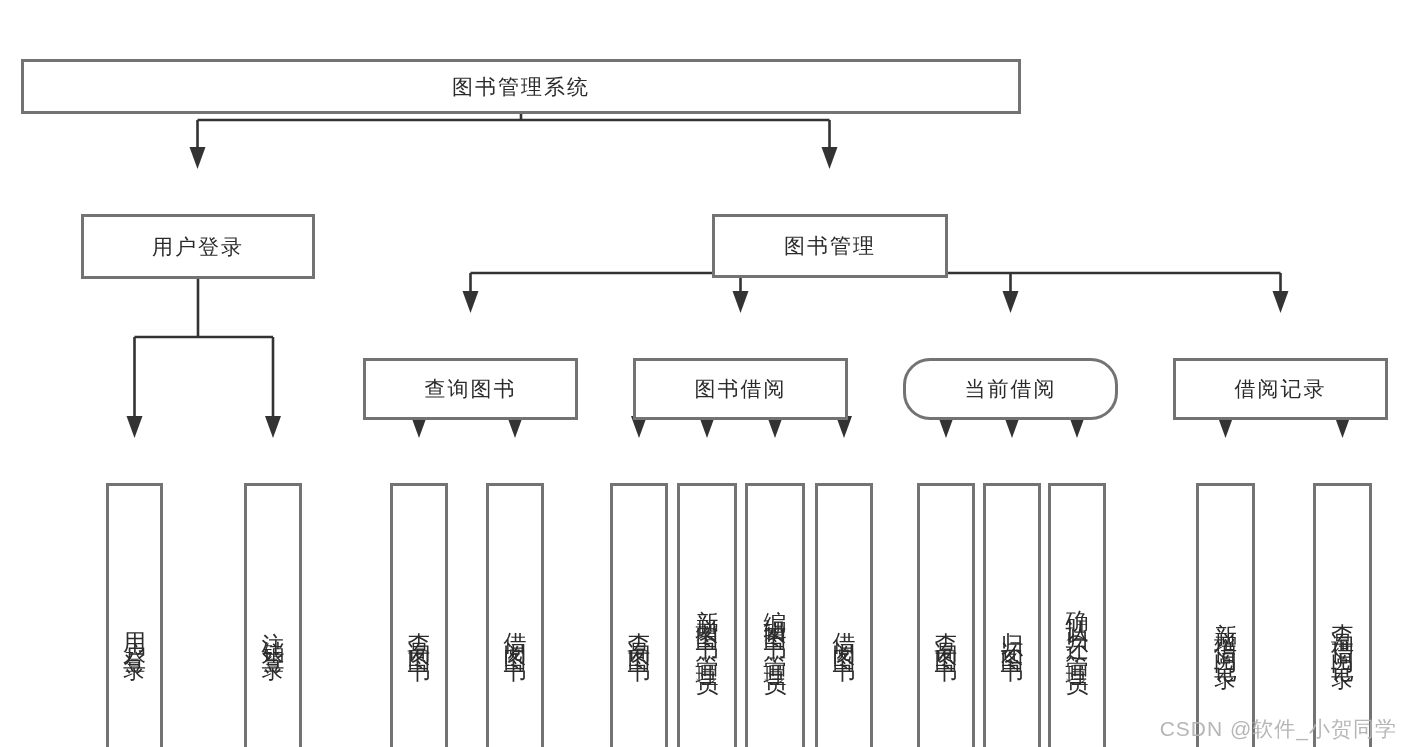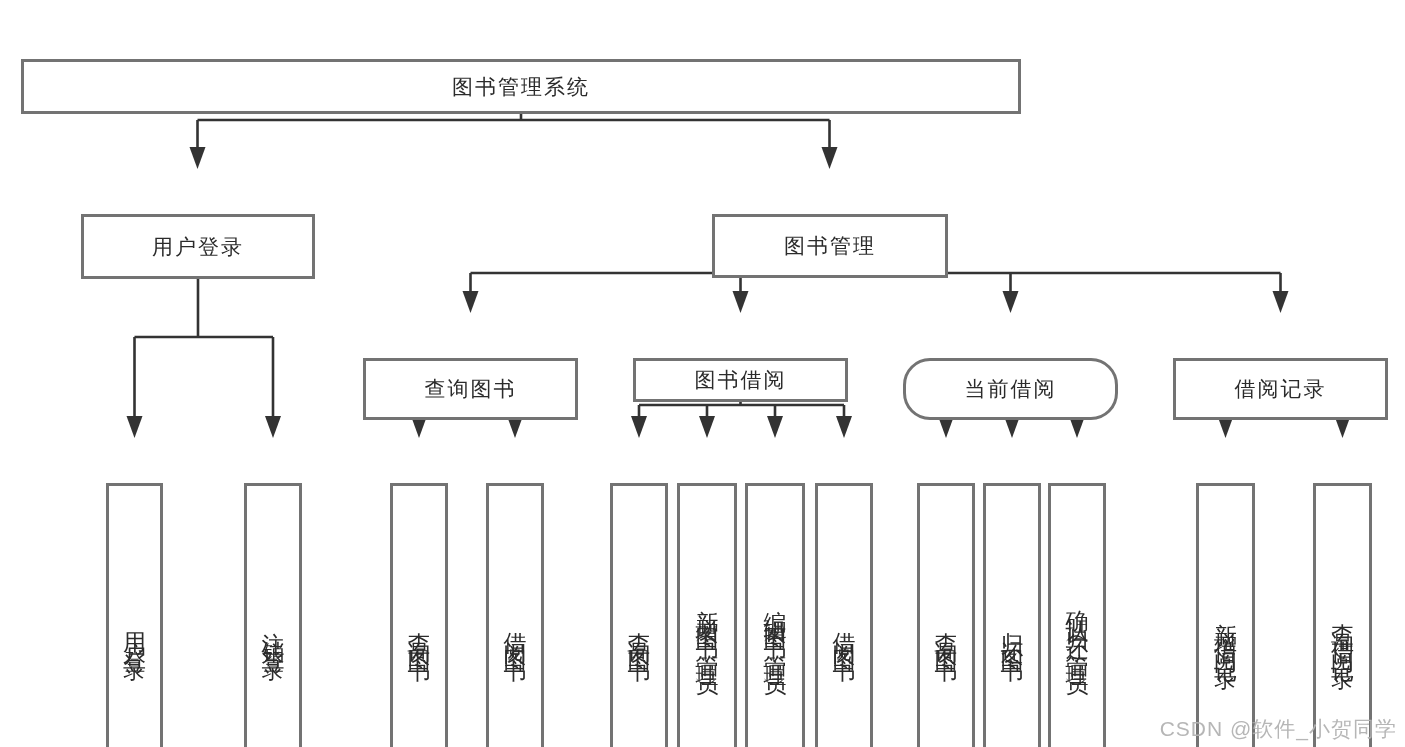--- a/index.html
+++ b/index.html
@@ -104,21 +104,21 @@
   <div class="node" style="left:81px; top:169px; width:234px; height:65px;">
     <span class="lbl">用户登录</span>
   </div>
   <div class="node" style="left:712px; top:169px; width:236px; height:64px;">
     <span class="lbl">图书管理</span>
   </div>
 
   <div class="node" style="left:363px; top:313px; width:215px; height:62px;">
     <span class="lbl">查询图书</span>
   </div>
-  <div class="node" style="left:633px; top:313px; width:215px; height:44px;">
+  <div class="node" style="left:633px; top:313px; width:215px; height:62px;">
     <span class="lbl">图书借阅</span>
   </div>
   <div class="node" style="left:903px; top:313px; width:215px; height:62px;border-radius:27px;">
     <span class="lbl">当前借阅</span>
   </div>
   <div class="node" style="left:1173px; top:313px; width:215px; height:62px;">
     <span class="lbl">借阅记录</span>
   </div>
 
   <div class="node" style="left:106px; top:438px; width:57px; height:298px;">

